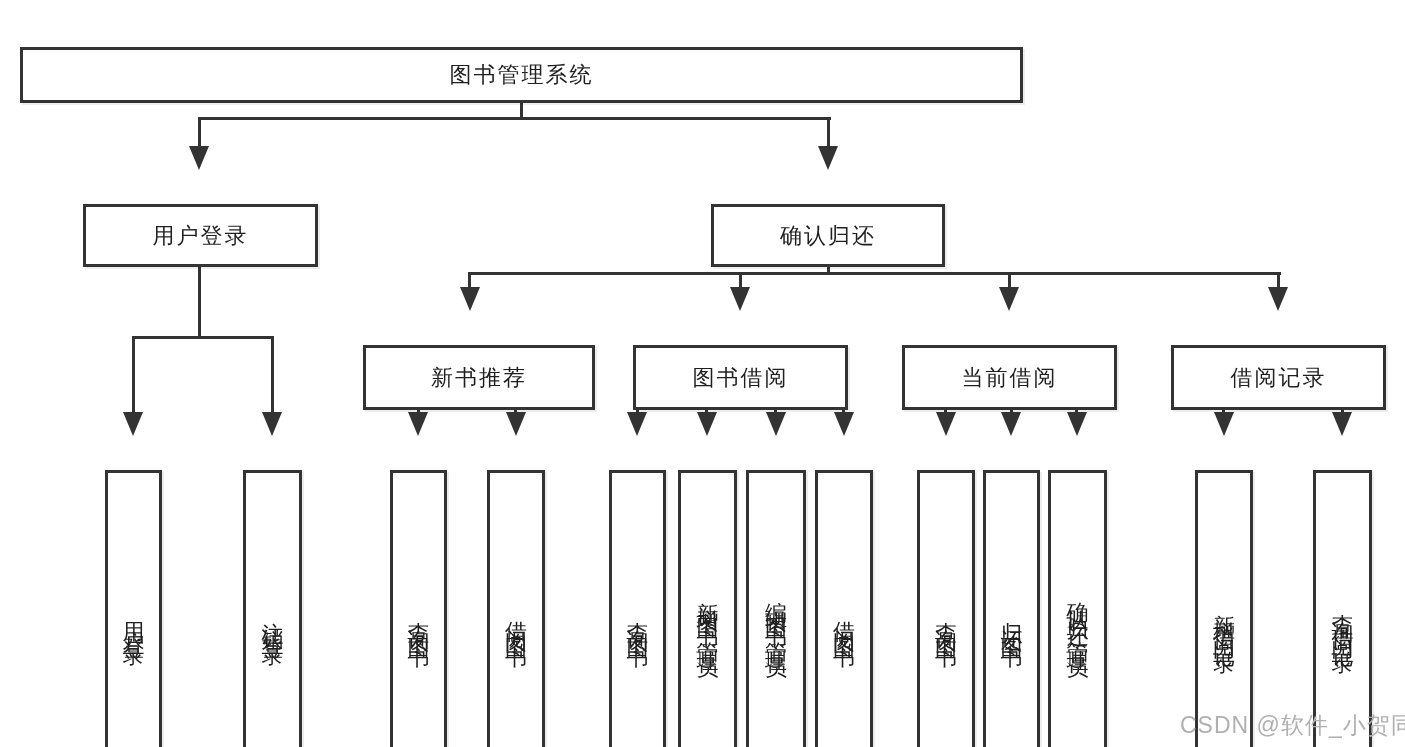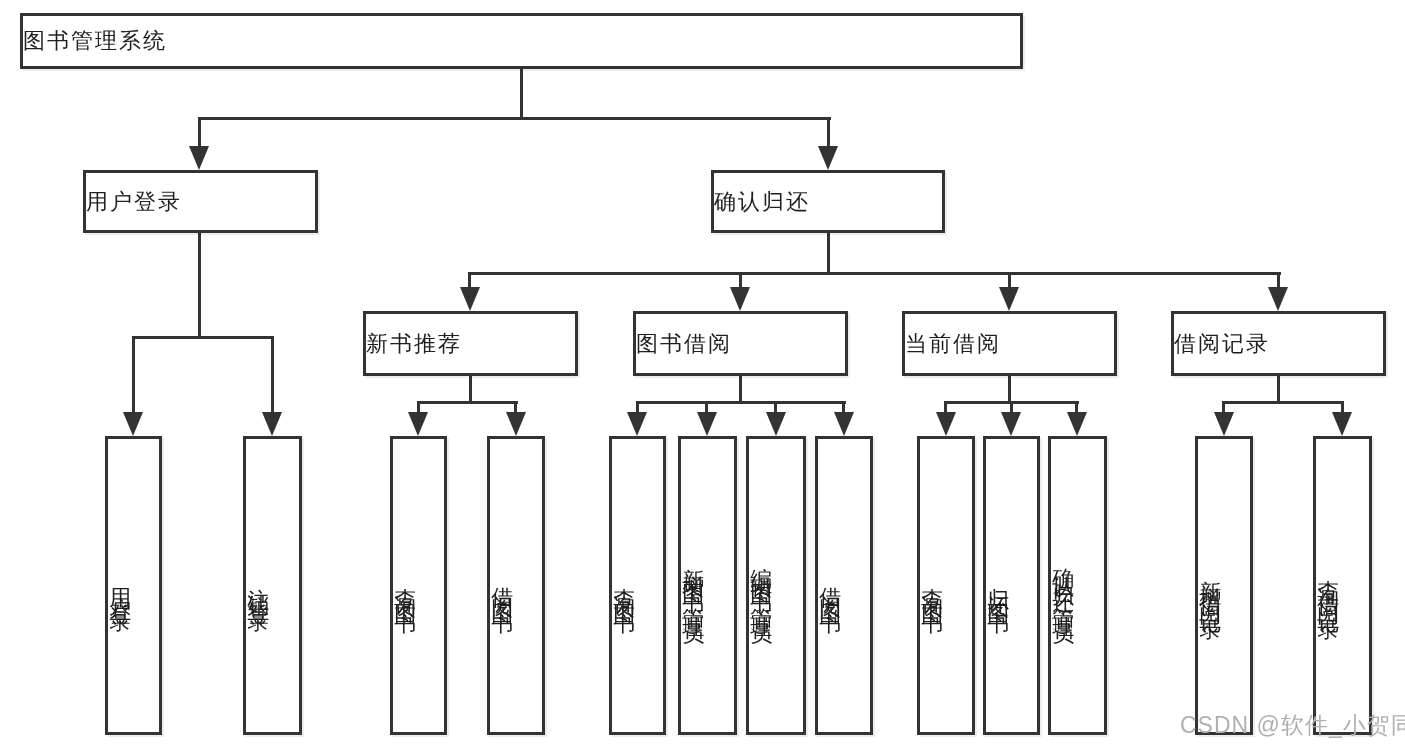--- a/index.html
+++ b/index.html
@@ -18,21 +18,23 @@
     color: var(--text);
     overflow: hidden;
   }
   .box {
     position: absolute;
     box-sizing: border-box;
     background: #ffffff;
     border: 3px solid var(--line);
     display: flex;
     align-items: center;
+    justify-content: center;
     box-shadow: 2px 2px 0 rgba(0,0,0,0.07);
+    margin-top: 34px;
   }
   .box .htext {
     font-size: 22px;
     letter-spacing: 2px;
     white-space: nowrap;
   }
   .leaf { top: 436px; height: 299px; }
   .leaf .vtext {
     writing-mode: vertical-rl;
     text-orientation: mixed;
@@ -129,21 +131,21 @@
     <span class="htext">图书管理系统</span>
   </div>
 
   <div class="box" style="left:83px;top:170px;width:235px;height:63px">
     <span class="htext">用户登录</span>
   </div>
   <div class="box" style="left:711px;top:170px;width:234px;height:63px">
     <span class="htext">确认归还</span>
   </div>
 
-  <div class="box" style="left:363px;top:311px;width:215px;height:65px">
+  <div class="box" style="left:363px;top:311px;width:232px;height:65px">
     <span class="htext">新书推荐</span>
   </div>
   <div class="box" style="left:633px;top:311px;width:215px;height:65px">
     <span class="htext">图书借阅</span>
   </div>
   <div class="box" style="left:902px;top:311px;width:215px;height:65px">
     <span class="htext">当前借阅</span>
   </div>
   <div class="box" style="left:1171px;top:311px;width:215px;height:65px">
     <span class="htext">借阅记录</span>

